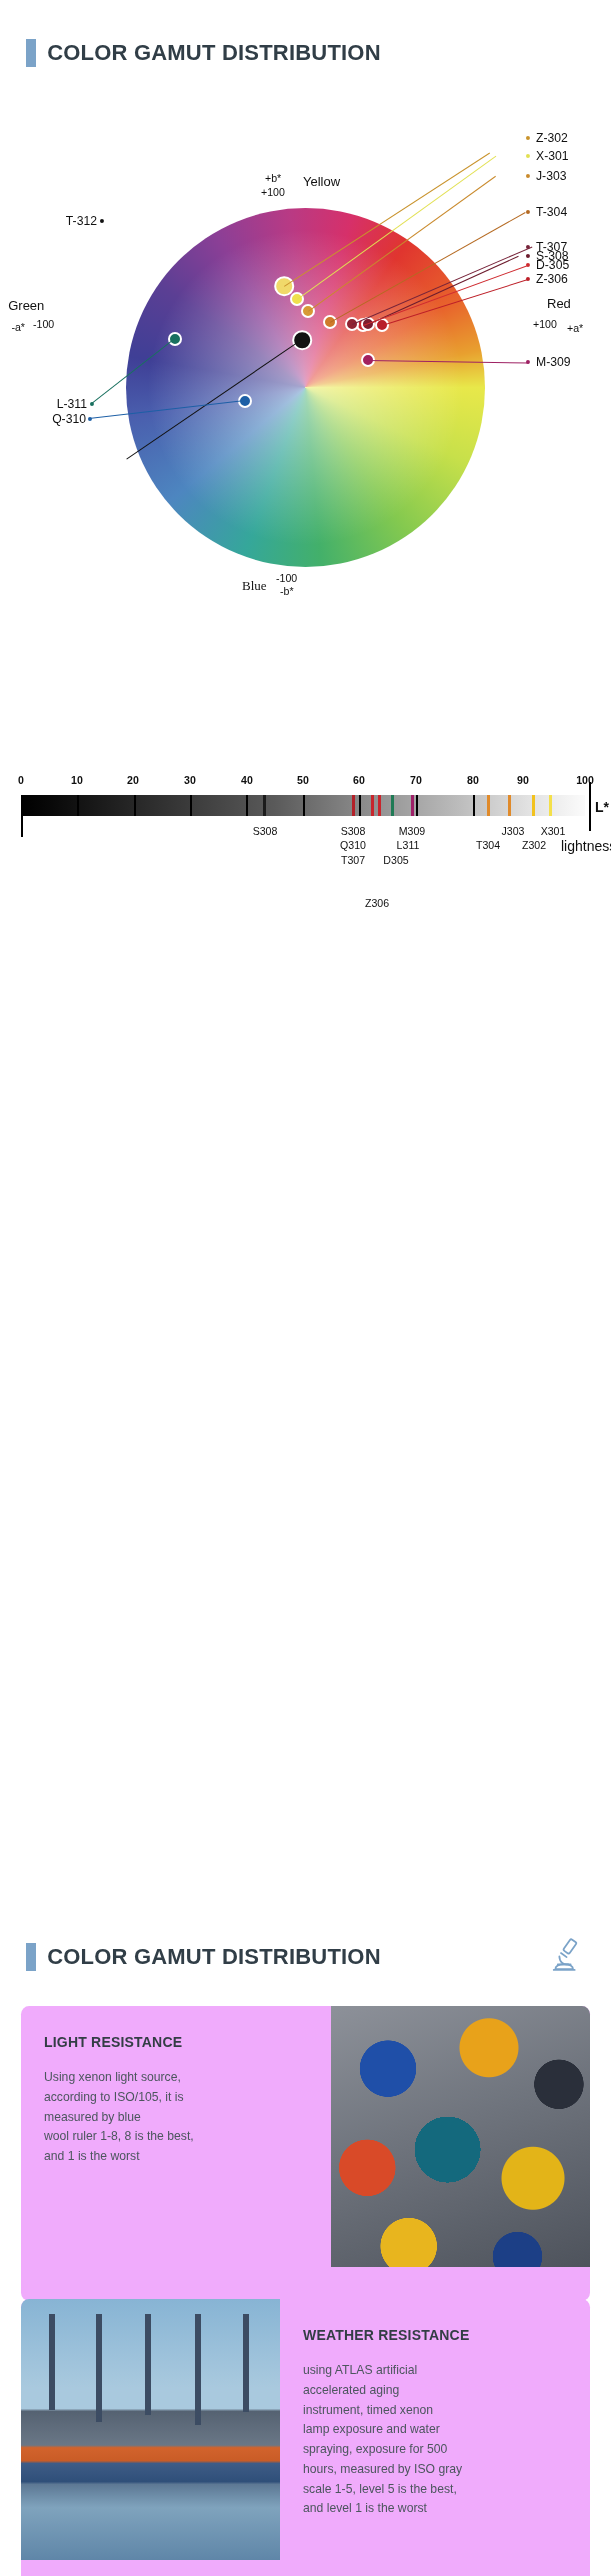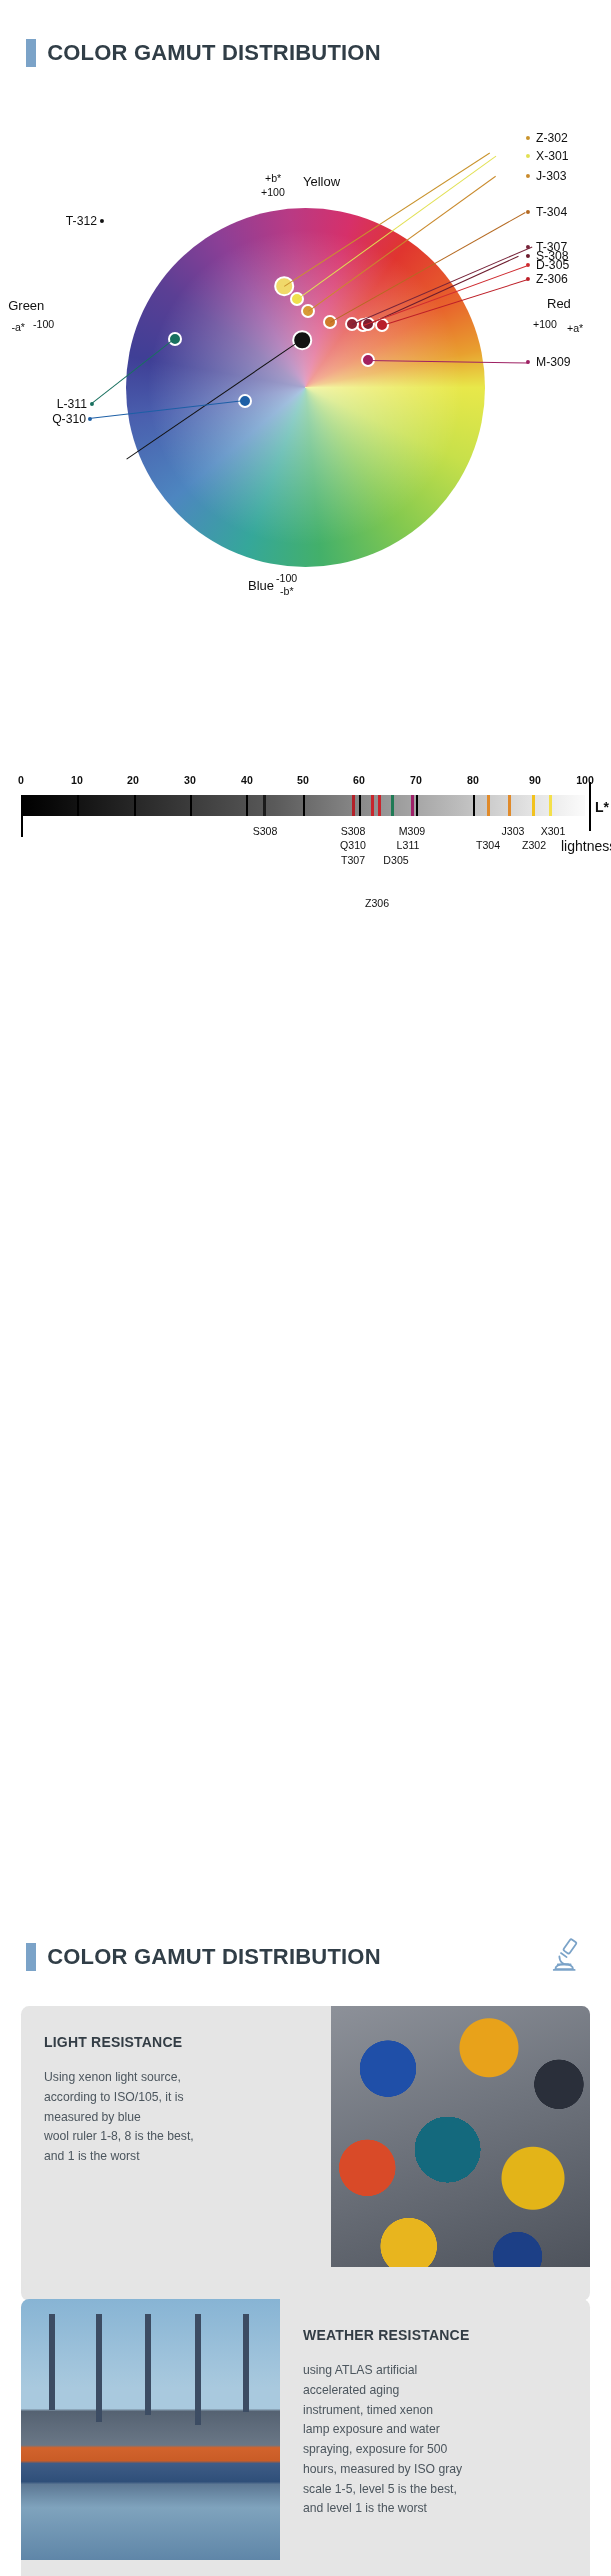--- a/index.html
+++ b/index.html
@@ -155,21 +155,21 @@
   
   #section-resistance { position: relative; height: 970px; }
   #res-head { position: absolute; left: 0; top: 991px; width: 611px; }
   .microscope { margin-right: 29px; color: #7ba3c8; }
 
   .res-card {
     position: absolute;
     left: 21px;
     width: 569px;
     height: 295px;
-    background: #e5e5e5;
+    background: #f0abfc;
     border-radius: 8.2px;
     overflow: hidden;
     display: flex;
   }
   .res-text-col {
     flex: 1 1 auto;
     padding: 28px 21px 0 23px;
   }
   .res-title {
     font-size: 14px;
@@ -243,21 +243,21 @@
     <div class="gamut-axis-label ax-small" style="left:261px; top:100px;">+100</div>
 
     <div class="gamut-axis-label ax-big" style="left:8.2px; top:212px;">Green</div>
     <div class="gamut-axis-label ax-small" style="left:11.4px; top:235px;">-a*</div>
     <div class="gamut-axis-label ax-small" style="left:33px; top:232px;">-100</div>
 
     <div class="gamut-axis-label ax-big" style="left:547px; top:210px;">Red</div>
     <div class="gamut-axis-label ax-small" style="left:533px; top:232px;">+100</div>
     <div class="gamut-axis-label ax-small" style="left:567px; top:236px;">+a*</div>
 
-    <div class="gamut-axis-label ax-big" style="left:248px; top:492px;">Blue</div>
+    <div class="gamut-axis-label ax-big" style="left:242px; top:492px;font-family:Liberation Serif, serif;">Blue</div>
     <div class="gamut-axis-label ax-small" style="left:276px; top:486px;">-100</div>
     <div class="gamut-axis-label ax-small" style="left:280px; top:499px;">-b*</div>
 
     <div class="sample-dot" style="left:297px; top:213px; background:#efe04e;"></div>
     <div class="sample-dot big" style="left:284px; top:200px; background:#f0d96a;"></div>
     <div class="sample-dot" style="left:308px; top:225px; background:#d79a36;"></div>
     <div class="sample-dot" style="left:330px; top:236px; background:#cf7b2b;"></div>
     <div class="sample-dot" style="left:363px; top:239px; background:#c9252f;"></div>
     <div class="sample-dot" style="left:382px; top:239px; background:#b81f2a;"></div>
     <div class="sample-dot" style="left:352px; top:238px; background:#8f2433;"></div>
@@ -320,21 +320,21 @@
     <div class="lstar-ticklabels">
       <span style="left:0px;">0</span>
       <span style="left:56px;">10</span>
       <span style="left:112px;">20</span>
       <span style="left:169px;">30</span>
       <span style="left:226px;">40</span>
       <span style="left:282px;">50</span>
       <span style="left:338px;">60</span>
       <span style="left:395px;">70</span>
       <span style="left:452px;">80</span>
-      <span style="left:508px;padding-left:12px;">90</span>
+      <span style="left:496px;padding-left:12px;">90</span>
       <span style="left:564px;">100</span>
     </div>
 
     <div class="lstar-bar"></div>
 
     <div class="lstar-zerobar"></div>
     <div class="lstar-tick" style="left:77px;"></div>
     <div class="lstar-tick" style="left:134px;"></div>
     <div class="lstar-tick" style="left:190px;"></div>
     <div class="lstar-tick" style="left:246px;"></div>

